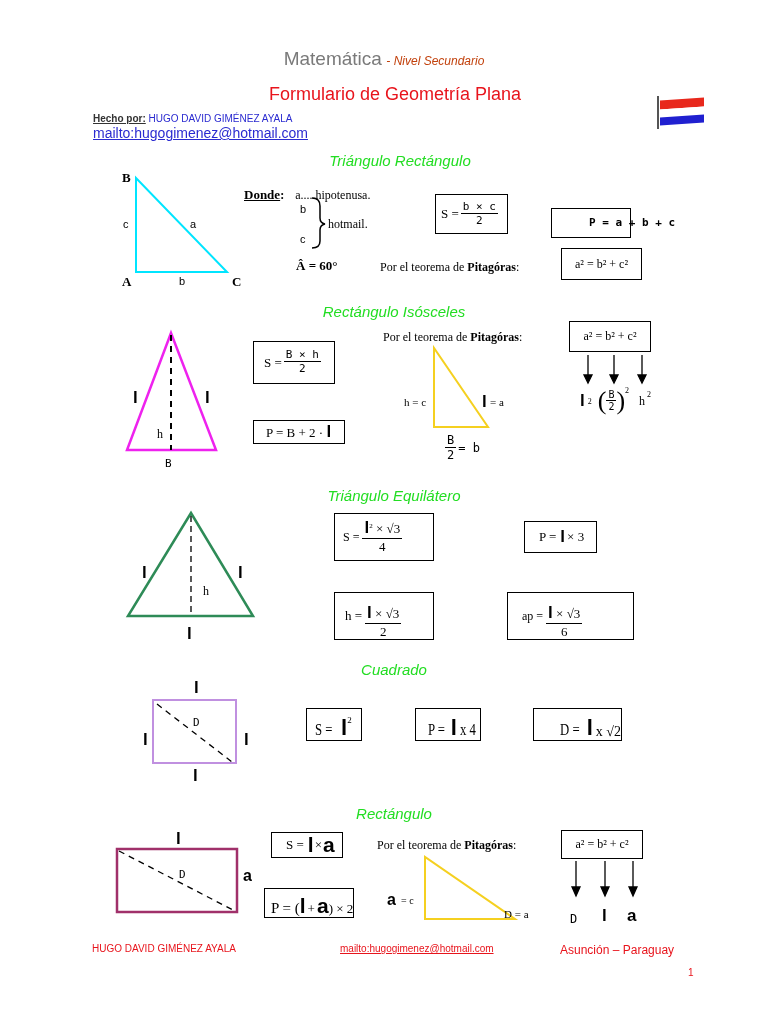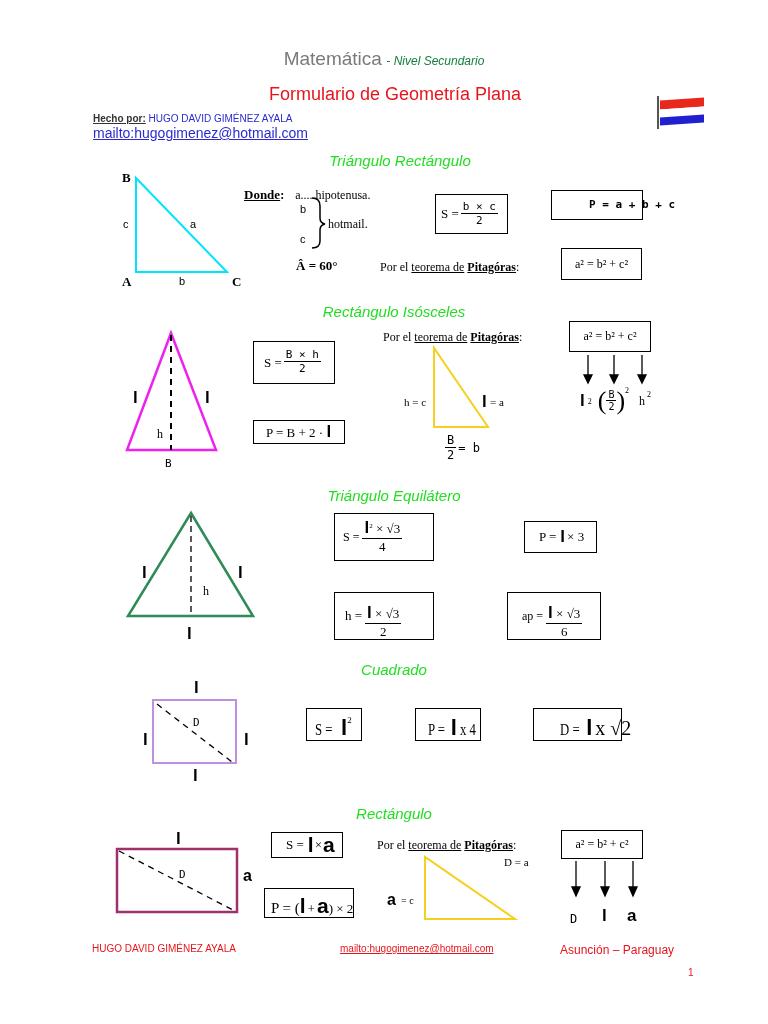--- a/index.html
+++ b/index.html
@@ -8,28 +8,28 @@
   .serif { font-family:"Liberation Serif", serif; }
   .sans { font-family:"Liberation Sans", sans-serif; }
   .mono { font-family:"DejaVu Sans Mono", monospace; }
   .green-title { color:#22dd22; font-style:italic; font-size:15px; font-weight:normal; text-align:center; }
   .box { position:absolute; border:1px solid #000; background:#fff; box-sizing:border-box; }
   .frac { display:inline-flex; flex-direction:column; align-items:center; vertical-align:middle; }
   .frac .num { border-bottom:1px solid #000; padding:0 2px; line-height:1.1; }
   .frac .den { line-height:1.2; }
   .ell { font-family:"Liberation Sans", sans-serif; font-weight:bold; }
   svg { position:absolute; overflow:visible; }
-  .u { text-decoration:underline; }
+  .u { }
 </style>
 </head>
 <body>
 
 <div class="abs" style="left:0;top:48px;width:768px;text-align:center;">
   <span style="font-size:19px;color:#7a7a7a;">Matemática</span>
-  <span style="font-size:12px;color:#15803d;font-style:italic;text-align:center;">- Nivel Secundario</span>
+  <span style="font-size:12px;color:#c2410c;font-style:italic;text-align:center;">- Nivel Secundario</span>
 </div>
 <div class="abs" style="left:0;top:84px;width:790px;text-align:center;font-size:18px;color:#e8141c;">Formulario de Geometría Plana</div>
 
 <div class="abs" style="left:93px;top:113px;font-size:10px;">
   <span style="text-decoration:underline;color:#333;font-weight:bold;">Hecho por:</span>
   <span style="color:#2a2ad0;">HUGO DAVID GIMÉNEZ AYALA</span>
 </div>
 <a class="abs" style="left:93px;top:125px;font-size:14px;color:#2a2ad0;text-decoration:underline;">mailto:hugogimenez@hotmail.com</a>
 
 <div class="abs" style="left:655px;top:96px;width:55px;height:34px;">
@@ -63,21 +63,21 @@
 <span class="abs serif" style="left:328px;top:217px;font-size:12px;">hotmail.</span>
 <span class="abs serif" style="left:296px;top:258px;font-size:13px;font-weight:bold;">Â = 60°</span>
 
 <div class="box serif" style="left:435px;top:194px;width:73px;height:40px;display:flex;align-items:center;padding-left:5px;font-size:13px;">
   <span style="margin-right:2px;">S =</span>
   <span class="frac">
       <span class="num mono" style="font-size:11px;">b × c</span>
       <span class="den mono" style="font-size:11px;">2</span>
     </span>
 </div>
-<div class="box mono" style="left:551px;top:190px;width:92px;height:30px;">
+<div class="box mono" style="left:551px;top:208px;width:80px;height:30px;">
   <span style="position:absolute;left:37px;top:7px;white-space:nowrap;font-size:11px;font-weight:bold;">P = a + b + c</span>
 </div>
 
 <div class="abs serif" style="left:380px;top:260px;font-size:12px;">
   <span>Por el</span>
   <span class="u">teorema de</span>
   <span class="u" style="font-weight:bold;">Pitagóras</span><span>:</span>
 </div>
 <div class="box serif" style="left:561px;top:248px;width:81px;height:32px;text-align:center;line-height:30px;font-size:12px;">a² = b² + c²</div>
 
@@ -170,21 +170,21 @@
   <span class="ell" style="font-size:17px;margin-right:2px;">l</span>
   <span>× 3</span>
 </div>
 <div class="box serif" style="left:334px;top:592px;width:100px;height:48px;display:flex;align-items:center;padding-left:10px;font-size:13px;overflow:hidden;">
   <span style="margin-right:3px;">h =</span>
   <span class="frac" style="margin-top:12px;">
       <span class="num"><span class="ell" style="font-size:17px;">l</span> <span>× √3</span></span>
       <span class="den">2</span>
     </span>
 </div>
-<div class="box serif" style="left:507px;top:592px;width:94px;height:48px;display:flex;align-items:center;padding-left:14px;font-size:13px;overflow:hidden;">
+<div class="box serif" style="left:507px;top:592px;width:127px;height:48px;display:flex;align-items:center;padding-left:14px;font-size:13px;overflow:hidden;">
   <span style="margin-right:3px;font-size:12px;">ap =</span>
   <span class="frac" style="margin-top:12px;">
       <span class="num"><span class="ell" style="font-size:17px;">l</span> <span>× √3</span></span>
       <span class="den">6</span>
     </span>
 </div>
 
 <div class="abs green-title" style="left:244px;top:661px;width:300px;">Cuadrado</div>
 <svg style="left:0;top:0;" width="768" height="1024">
   <rect x="153" y="700" width="83" height="63" fill="none" stroke="#c090e0" stroke-width="2"></rect>
@@ -202,21 +202,21 @@
   <sup style="font-size:9px;align-self:flex-start;margin-top:6px;">2</sup>
 </div>
 <div class="box serif" style="left:415px;top:708px;width:66px;height:33px;display:flex;align-items:flex-end;padding-left:12px;font-size:17px;white-space:nowrap;overflow:visible;">
   <span style="transform:scaleX(0.75);transform-origin:left;display:inline-block;width:28px;">P =</span>
   <span class="ell" style="font-size:22px;line-height:24px;margin-right:3px;">l</span>
   <span style="transform:scaleX(0.75);transform-origin:left;display:inline-block;">x 4</span>
 </div>
 <div class="box serif" style="left:533px;top:708px;width:89px;height:33px;display:flex;align-items:flex-end;padding-left:26px;font-size:17px;white-space:nowrap;overflow:visible;">
   <span style="transform:scaleX(0.75);transform-origin:left;display:inline-block;width:28px;">D =</span>
   <span class="ell" style="font-size:22px;line-height:24px;margin-right:3px;">l</span>
-  <span style="font-size:20px;">x √2</span>
+  <span style="font-size:14px;">x √2</span>
 </div>
 
 <div class="abs green-title" style="left:244px;top:805px;width:300px;">Rectángulo</div>
 <svg style="left:0;top:0;" width="768" height="1024">
   <rect x="117" y="849" width="120" height="63" fill="none" stroke="#a0306a" stroke-width="2.5"></rect>
   <line x1="119" y1="851" x2="233" y2="910" stroke="#000" stroke-width="1.3" stroke-dasharray="6,5"></line>
 </svg>
 <span class="abs ell" style="left:176px;top:829px;font-size:17px;">l</span>
 <span class="abs ell" style="left:243px;top:867px;font-size:16px;">a</span>
 <span class="abs mono" style="left:179px;top:868px;font-size:11px;">D</span>
@@ -240,21 +240,21 @@
   <span class="u">teorema de</span>
   <span class="u" style="font-weight:bold;">Pitagóras</span><span>:</span>
 </div>
 <div class="box serif" style="left:561px;top:830px;width:82px;height:29px;text-align:center;line-height:27px;font-size:12px;">a² = b² + c²</div>
 
 <svg style="left:0;top:0;" width="768" height="1024">
   <polygon points="425,857 425,919 515,919" fill="none" stroke="#f5d020" stroke-width="2"></polygon>
 </svg>
 <span class="abs ell" style="left:387px;top:891px;font-size:16px;">a</span>
 <span class="abs serif" style="left:401px;top:895px;font-size:10px;">= c</span>
-<span class="abs serif" style="left:504px;top:856px;font-size:11px;">D = a</span>
+<span class="abs serif" style="left:504px;top:908px;font-size:11px;">D = a</span>
 
 <svg style="left:0;top:0;" width="768" height="1024">
   <g stroke="#000" stroke-width="1.3" fill="#000">
     <line x1="576" y1="861" x2="576" y2="888"></line>
       <polygon points="572,887 580,887 576,896"></polygon>
     <line x1="605" y1="861" x2="605" y2="888"></line>
       <polygon points="601,887 609,887 605,896"></polygon>
     <line x1="633" y1="861" x2="633" y2="888"></line>
       <polygon points="629,887 637,887 633,896"></polygon>
   </g>

